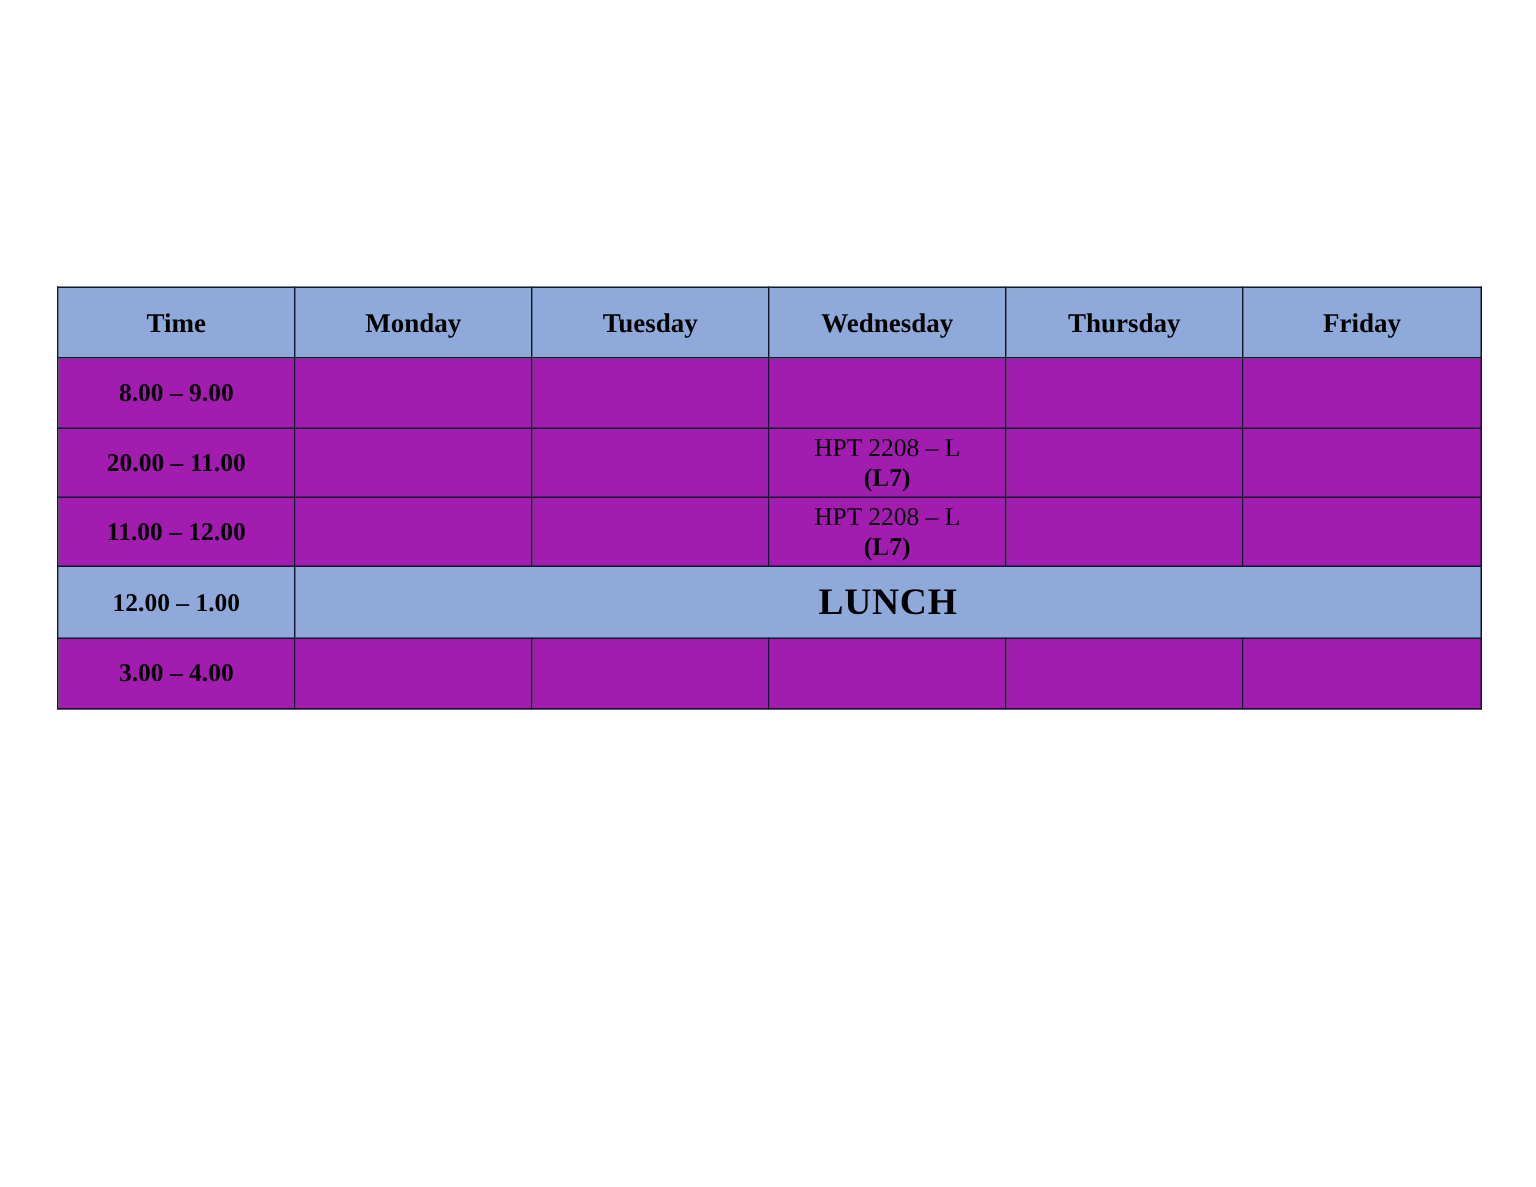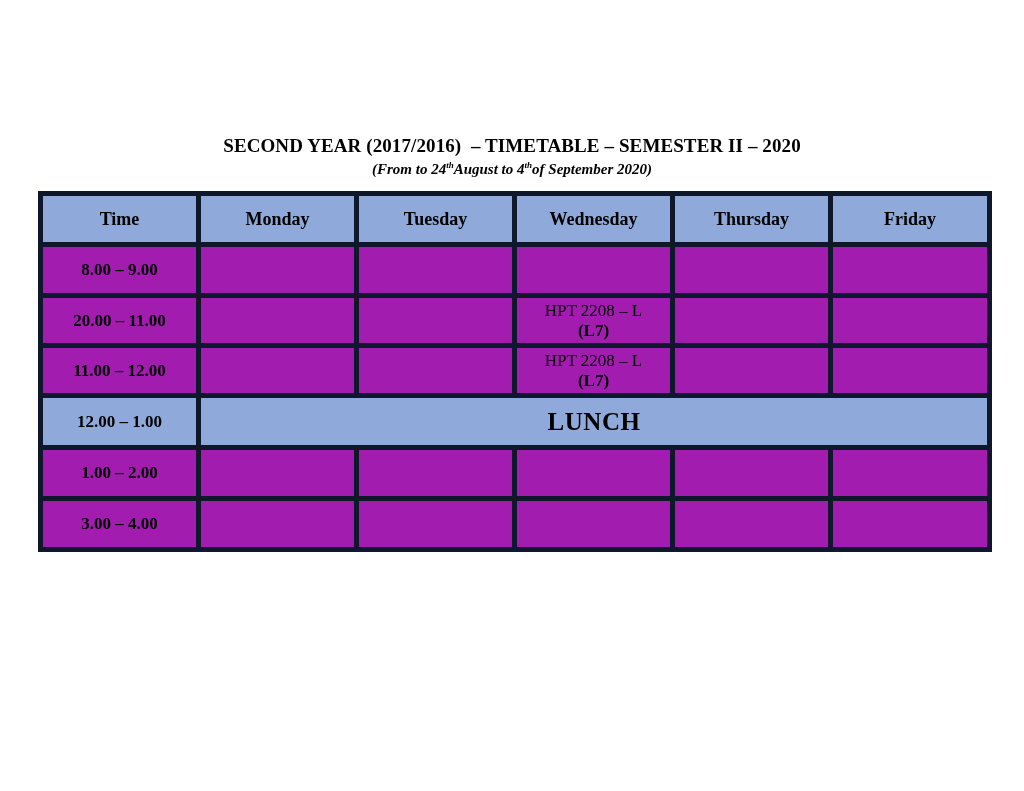--- a/index.html
+++ b/index.html
@@ -69,21 +69,21 @@
   
   .timetable {
     position: absolute;
     left: 38px;
     top: 191px;
     width: 949px;
     border-collapse: collapse;
     table-layout: fixed;
   }
   .timetable td, .timetable th {
-    border: 5px solid #0f172a;
+    border: 1px solid #0f172a;
     padding: 0;
     text-align: center;
     vertical-align: middle;
   }
 
   col.c-time { width: 158px; }
   col.c-day  { width: 158px; }
   col.c-day-last { width: 159px; }
 
   thead th {
@@ -129,24 +129,20 @@
     font-size: 17px;
     margin-top: -2px;
   }
 </style>
 </head>
 <body>
 
 <div class="page">
 
 
-  <div class="heading-block" id="timetable-block">
-    <div class="title-timetable">SECOND YEAR (2017/2016)  – TIMETABLE – SEMESTER II – 2020</div>
-    <div class="title-dates"><span>(From to 24</span><sup>th</sup><span>August to 4</span><sup>th</sup><span>of September 2020)</span></div>
-  </div>
 
   <table class="timetable">
     <colgroup>
       <col class="c-time">
       <col class="c-day">
       <col class="c-day">
       <col class="c-day">
       <col class="c-day">
       <col class="c-day-last">
     </colgroup>
@@ -193,28 +189,20 @@
             </div>
           </td>
           <td></td>
           <td></td>
         </tr>
         <tr class="lunch-row">
           <td class="time-cell">12.00 – 1.00</td>
           <td class="lunch-cell" colspan="5">LUNCH</td>
         </tr>
         <tr>
-          <td class="time-cell">1.00 – 2.00</td>
-          <td></td>
-          <td></td>
-          <td></td>
-          <td></td>
-          <td></td>
-        </tr>
-        <tr>
           <td class="time-cell">3.00 – 4.00</td>
           <td></td>
           <td></td>
           <td></td>
           <td></td>
           <td></td>
         </tr>
       </tbody>
   </table>
 

